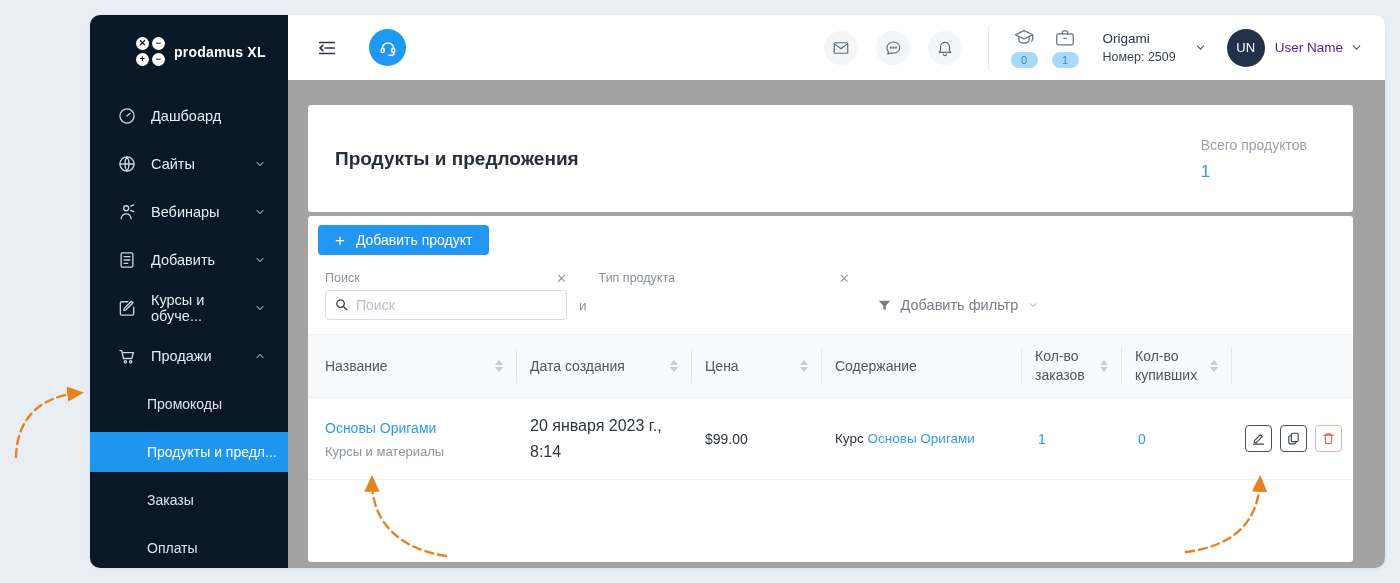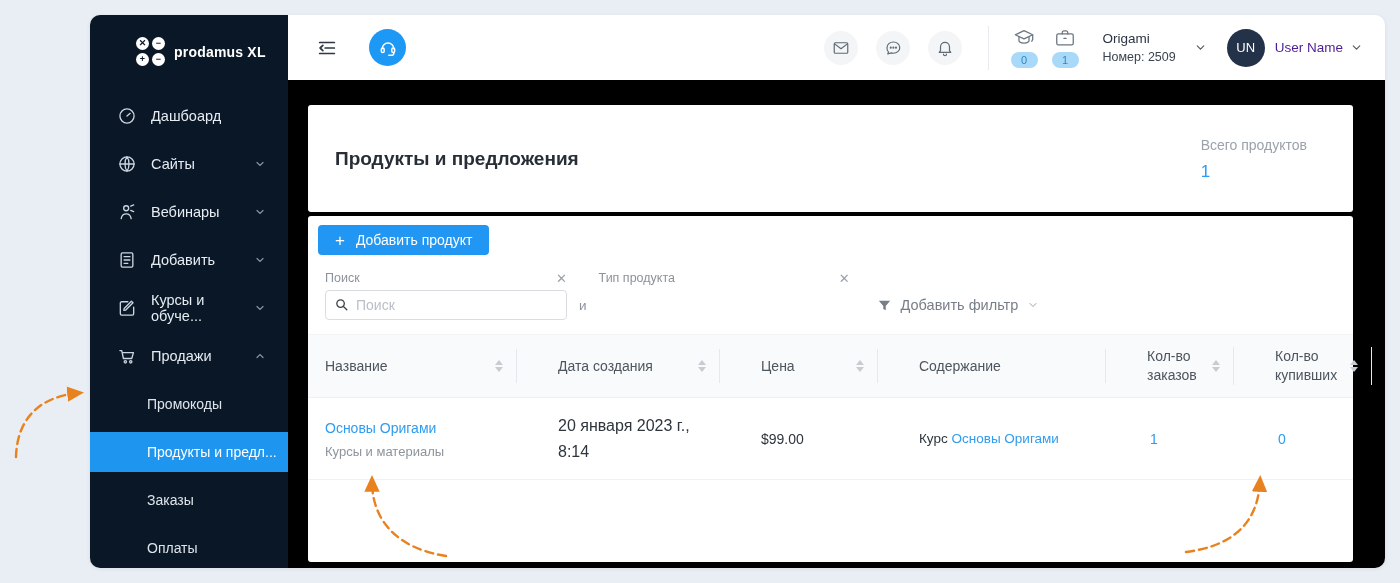--- a/index.html
+++ b/index.html
@@ -63,21 +63,21 @@
   .account .acc-name { font-size:13.5px; color:#2b3642; }
   .account .acc-num { font-size:12.5px; color:#3a444f; }
   .acc-chev { color:#566068; margin:0 20px 0 18px; display:flex; cursor:pointer; }
   .avatar {
     width:38px; height:38px; border-radius:50%; background:#233149; color:#fff;
     font-size:13px; display:flex; align-items:center; justify-content:center; cursor:pointer;
   }
   .user-name { margin-left:10px; font-size:13.5px; color:#4c1d95; cursor:pointer; }
   .user-chev { color:#566068; margin:0 22px 0 7px; display:flex; cursor:pointer; }
   
-  .content { position:absolute; left:198px; top:65px; width:1097px; height:488px; background:#000000; }
+  .content { position:absolute; left:198px; top:65px; width:1097px; height:488px; background:#a3a3a3; }
   .card { position:absolute; left:20px; width:1045px; background:#fff; border-radius:3px; }
   .card-header { top:25px; height:107px; display:flex; align-items:center; }
   .page-title { margin-left:27px; font-size:19px; font-weight:bold; color:#272e36; }
   .total-block { margin-left:auto; margin-right:46px; text-align:left; padding-top:2px; }
   .total-label { font-size:14px; color:#9ba2ab; }
   .total-value { margin-top:9px; font-size:17px; color:#2e9bf0; }
   .card-table { top:136px; height:346px; }
   .add-btn {
     display:inline-flex; align-items:center; gap:11px; margin:9px 0 0 10px;
     height:30px; padding:0 17px; background:#2196f3; border:none; border-radius:4px;
@@ -106,21 +106,20 @@
   .add-filter {
     align-self:flex-end; height:30px; display:flex; align-items:center; gap:9px;
     margin-left:27px; color:#777e87; font-size:14.5px; cursor:pointer;
   }
   .add-filter .funnel { color:#777e87; display:flex; }
   .add-filter .af-chev { color:#9aa1a9; display:flex; }
   
   .thead, .trow {
     display:grid; grid-template-columns:205px 175px 130px 200px 100px 110px 1fr;
     padding-left:17px;
-    gap:28px;
   }
   .thead {
     margin-top:14px; background:#f8fafb; height:64px; align-items:center;
     border-top:1px solid #f2f4f6; border-bottom:1px solid #edf0f3;
   }
   .th {
     display:flex; align-items:center; justify-content:space-between;
     padding-right:13px; margin-right:13px; min-height:34px;
     border-right:1px solid #e5e9ed; font-size:14px; color:#4d555e; cursor:pointer;
     line-height:1.35;

